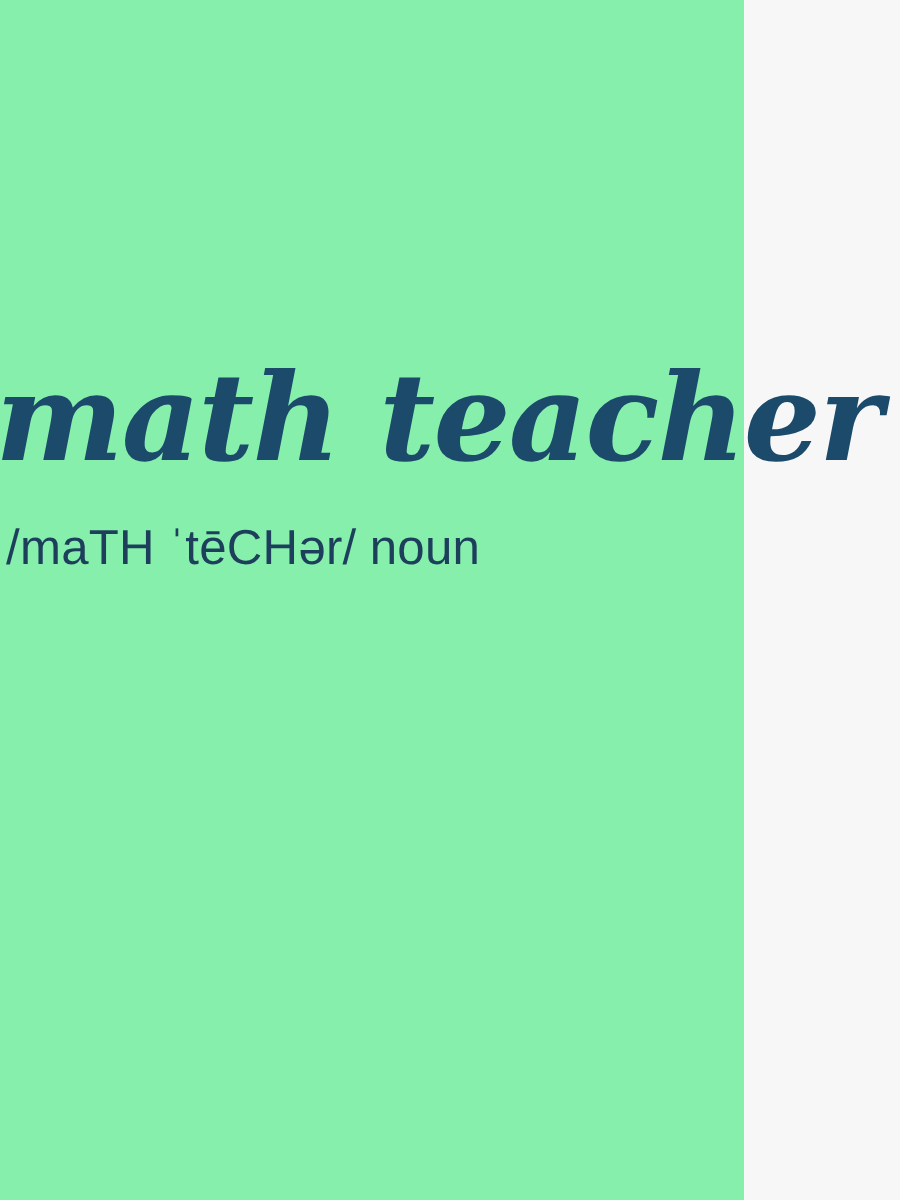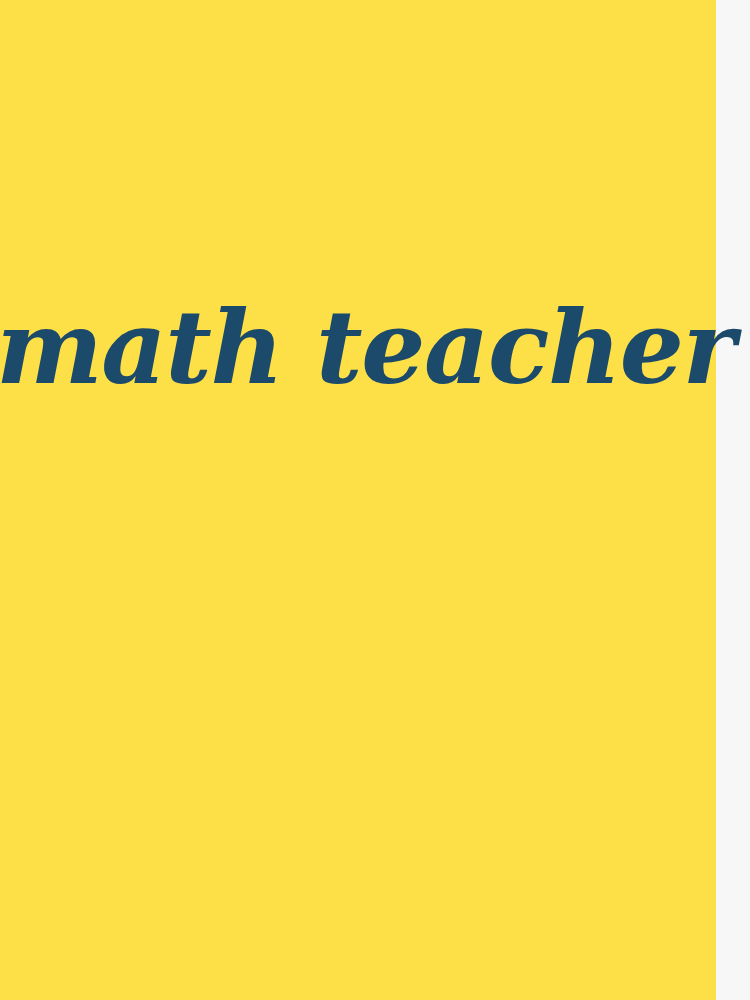--- a/index.html
+++ b/index.html
@@ -10,23 +10,23 @@
 
   body {
     width: 750px;
     height: 1000px;
     overflow: hidden;
     font-family: "Liberation Sans", sans-serif;
   }
 
   #sticker-canvas {
     position: relative;
-    width: 716px;
+    width: 620px;
     height: 1000px;
-    background: #fde047;
+    background: #86efac;
     box-sizing: border-box;
   }
 
   
   .headword {
     position: absolute;
     left: -4px;
     top: 296px;
     width: 760px;
     margin: 0;
@@ -95,15 +95,18 @@
     display: inline;
   }
 </style>
 </head>
 <body style="background: rgb(247, 247, 247);">
 
 <div id="sticker-canvas">
 
   <h1 class="headword">math teacher</h1>
 
+  <p class="pronunciation-line">
+    <span class="respelling">/maTH ˈtēCHər/</span><span class="part-of-speech">noun</span>
+  </p>
 
 
 </div>
 
 </body></html>

